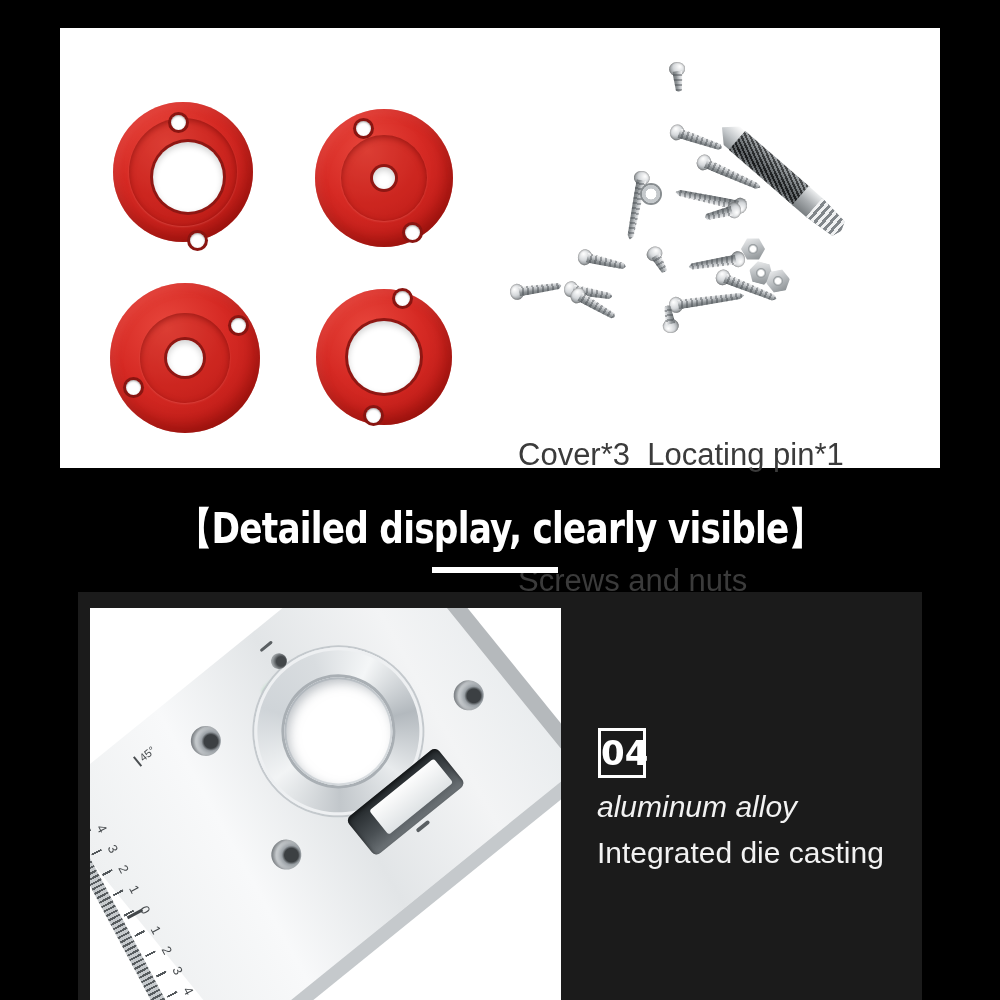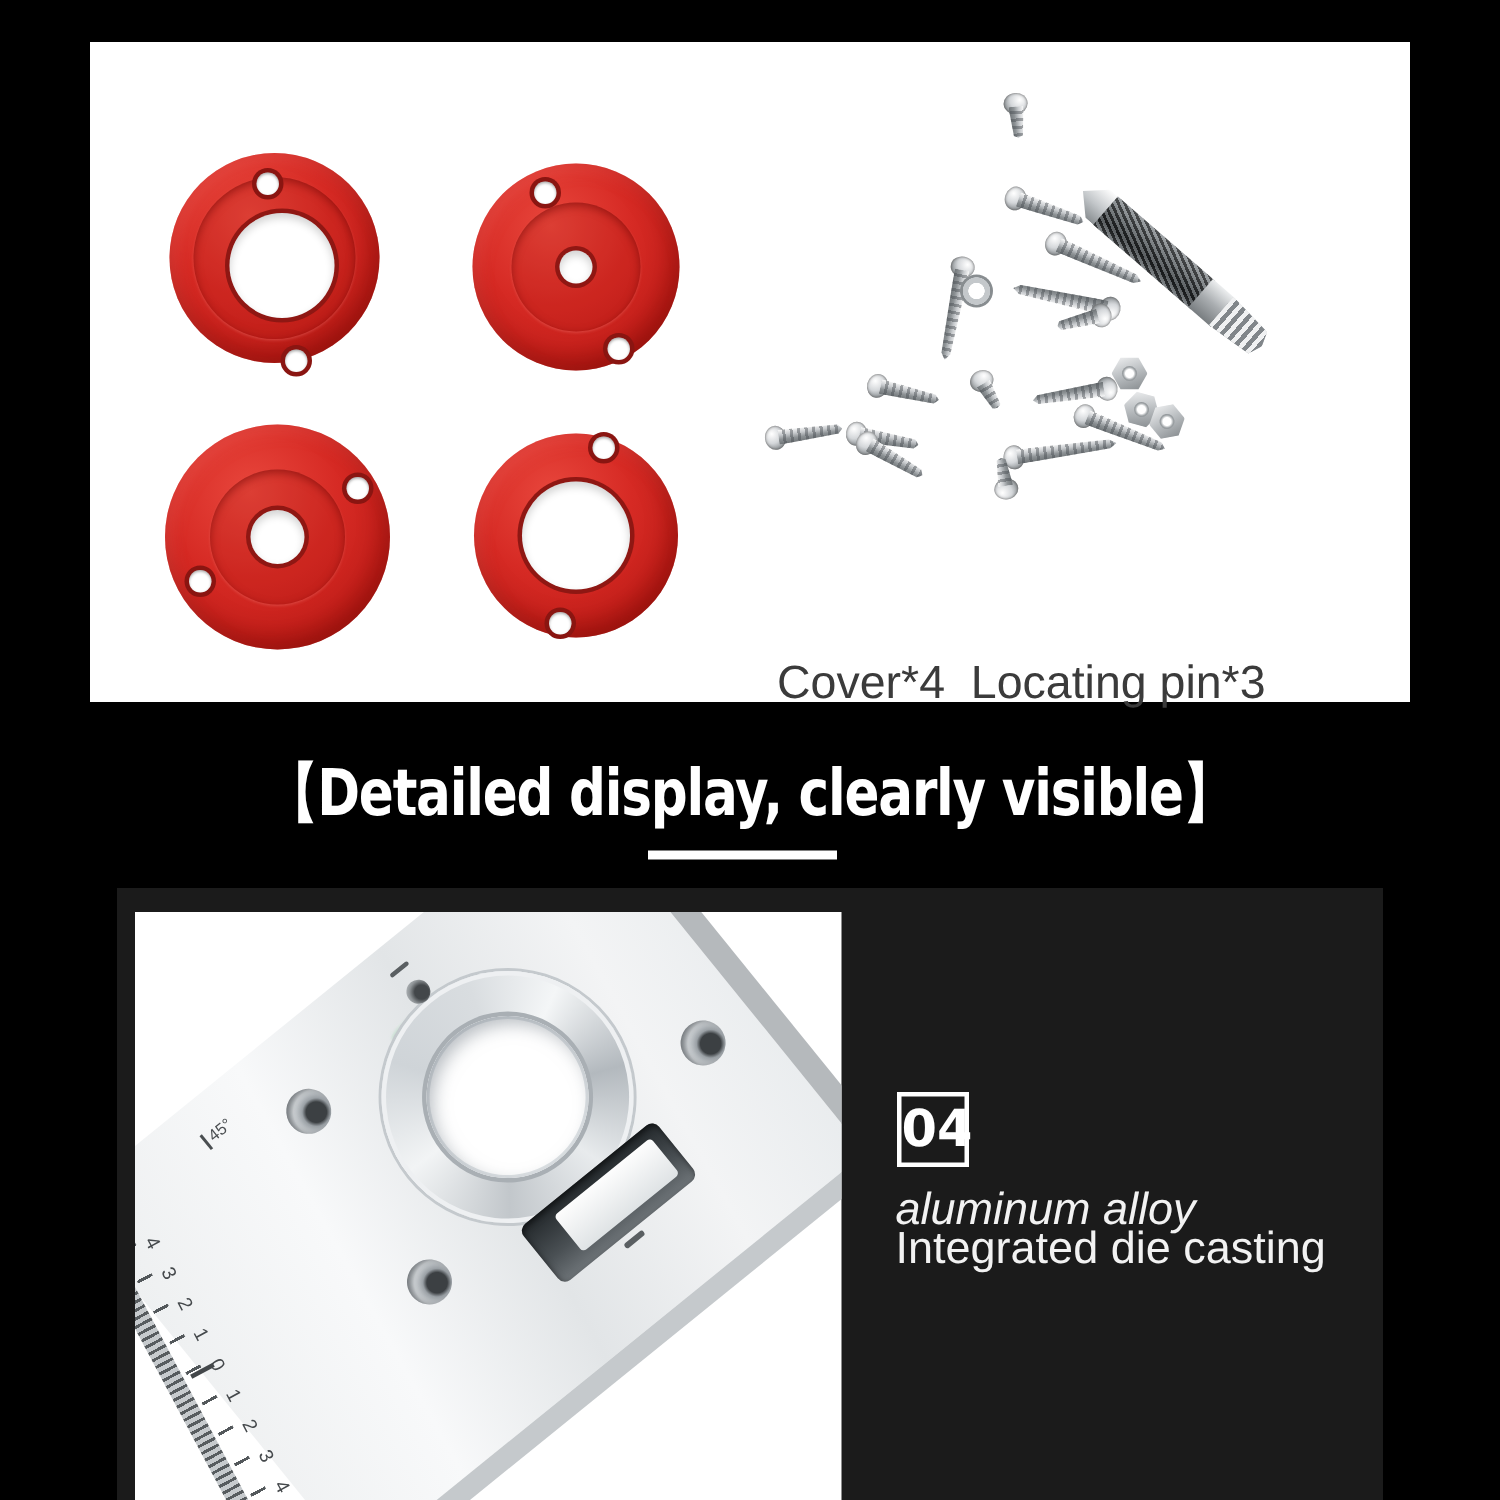--- a/index.html
+++ b/index.html
@@ -96,21 +96,21 @@
   .r-tick-big{left:95px;top:10px;width:3px;height:17px;background:#43474a;}
   .r-hatch{left:-6px;top:32px;width:236px;height:13px;
     background:repeating-linear-gradient(90deg,#575c5f 0 2px,#c6cacd 2px 5px);}
   .r-num{position:absolute;top:0;font-size:13px;color:#45494c;font-family:"Liberation Sans",sans-serif;}
 
   .badge{position:absolute;left:520px;top:136px;width:48px;height:50px;box-sizing:border-box;
     border:3px solid #fff;color:#fff;font-size:34px;font-weight:700;text-align:center;
     line-height:44px;font-family:"DejaVu Sans",sans-serif;}
   .f-line{position:absolute;left:519px;color:#f2f2f2;font-size:30px;font-family:"Liberation Sans",sans-serif;}
   .f-line1{top:198px;font-style:italic;}
-  .f-line2{top:224px;}
+  .f-line2{top:244px;}
 </style>
 </head>
 <body>
 
 <div id="page">
 
   <section class="kit-panel">
 
     <div class="ring" style="left:53px;top:74px;width:140px;height:140px">
       <i class="step" style="inset:16px"></i>
@@ -156,21 +156,22 @@
     <div class="screw" style="left:504px;top:253px;width:49px;transform:rotate(10deg)"></div>
     <div class="screw" style="left:511px;top:259px;width:50px;transform:rotate(30deg)"></div>
     <div class="screw" style="left:609px;top:269px;width:76px;transform:rotate(-8deg)"></div>
     <div class="screw" style="left:656px;top:241px;width:65px;transform:rotate(22deg)"></div>
     <div class="screw" style="left:605px;top:291px;width:28px;transform:rotate(-100deg)"></div>
     <div class="nut" style="left:681px;top:210px"></div>
     <div class="nut" style="left:689px;top:234px;transform:rotate(15deg)"></div>
     <div class="nut" style="left:706px;top:242px;transform:rotate(-10deg)"></div>
 
     <div class="caption">
-      <div>Cover*4  Locating pin*3</div>
+      <div>Cover*3  Locating pin*1</div>
+      <div>Screws and nuts</div>
     </div>
   </section>
 
   <div class="banner-title">【Detailed display, clearly visible】</div>
   <div class="banner-underline"></div>
 
   <section class="feature-panel">
 
     <div class="photo">
       <div class="plate">

